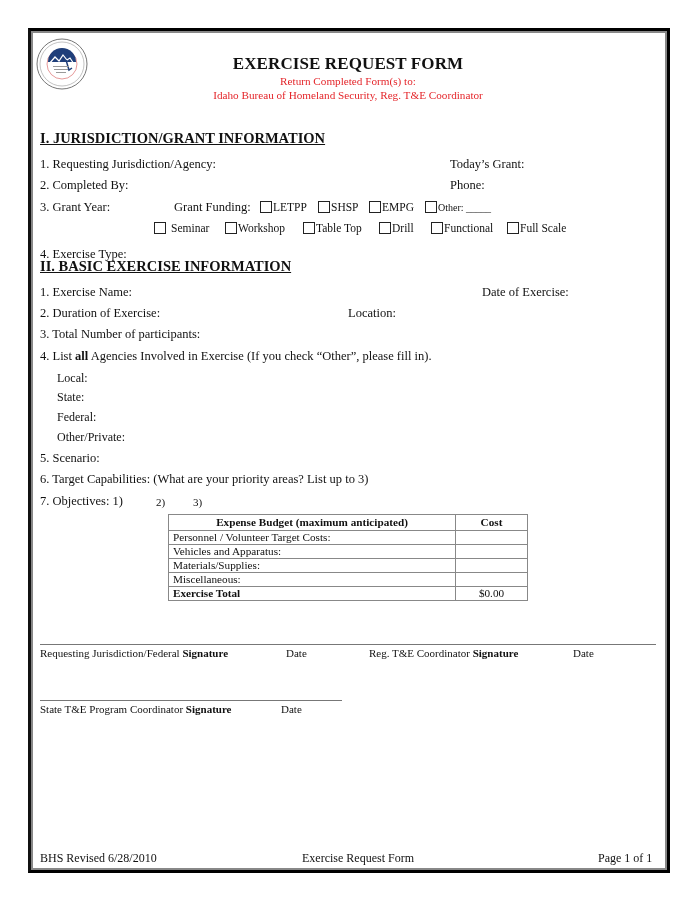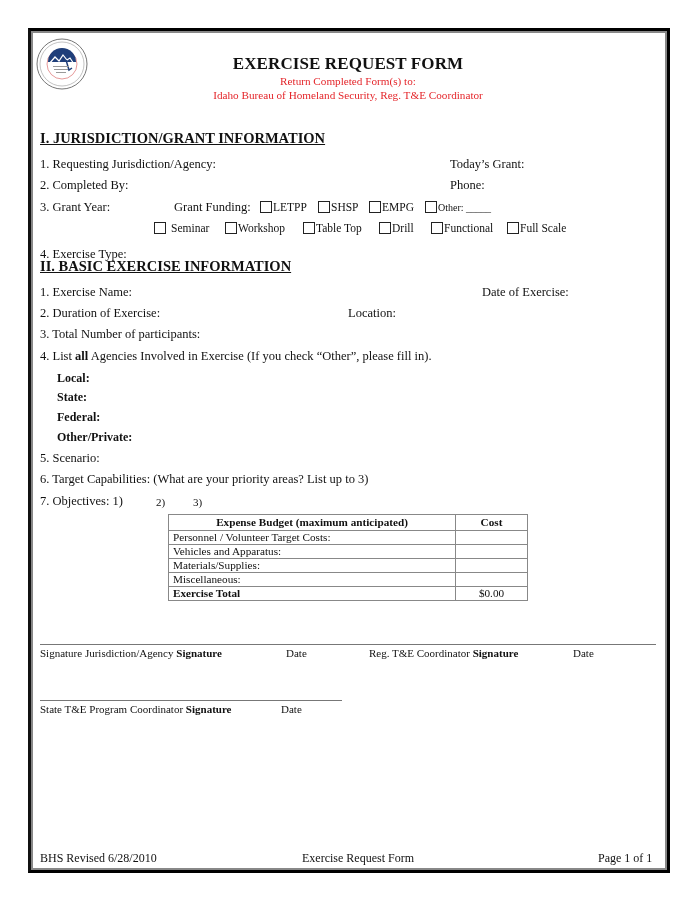--- a/index.html
+++ b/index.html
@@ -15,21 +15,21 @@
 
     .title-block { position: absolute; left: 150px; top: 54px; width: 396px; text-align: center; }
     .form-title { font-weight: bold; font-size: 17px; letter-spacing: 0.1px; }
     .form-sub { color: #e4252a; font-size: 11.2px; line-height: 14px; }
 
     .abs { position: absolute; white-space: nowrap; }
     .section-head { font-weight: bold; font-size: 14.5px; text-decoration: underline; }
     .txt { font-size: 12.5px; }
     .small { font-size: 11px; }
     .bold { font-weight: bold; }
-    .sub-label { font-weight: bold; font-size: 12px; }
+    .sub-label { font-weight: normal; font-size: 12px; }
 
     .cb { display: inline-block; width: 12px; height: 12px; border: 1px solid #222; vertical-align: -2px; margin-right: 1px; background: #fff; }
     .opt { position: absolute; white-space: nowrap; font-size: 11.5px; }
 
     table.budget {
       position: absolute; left: 168px; top: 514px; width: 360px;
       border-collapse: collapse; font-size: 11.2px;
     }
     table.budget td, table.budget th { border: 1px solid #888; padding: 0 4px; height: 13.5px; line-height: 13px; margin-left: 16px; }
     table.budget th { font-weight: bold; text-align: center; height: 16px; }
@@ -135,21 +135,21 @@
     <td class="cost"></td>
   </tr>
   <tr class="total">
     <td>Exercise Total</td>
     <td class="cost">$0.00</td>
   </tr>
 </tbody>
   </table>
 
 <div class="sig-line" style="left:40px; top:644px; width:616px;"></div>
-<div class="sig-text" style="left:40px; top:647px;"><span>Signature Jurisdiction/Agency </span><span class="bold">Signature</span></div>
+<div class="sig-text" style="left:40px; top:647px;"><span>Requesting Jurisdiction/Federal </span><span class="bold">Signature</span></div>
 <div class="sig-text" style="left:286px; top:647px;">Date</div>
 <div class="sig-text" style="left:369px; top:647px;"><span>Reg. T&amp;E Coordinator </span><span class="bold">Signature</span></div>
 <div class="sig-text" style="left:573px; top:647px;">Date</div>
 
 <div class="sig-line" style="left:40px; top:700px; width:302px;"></div>
 <div class="sig-text" style="left:40px; top:703px;"><span>State T&amp;E Program Coordinator </span><span class="bold">Signature</span></div>
 <div class="sig-text" style="left:281px; top:703px;">Date</div>
 
 <div class="footer" style="left:40px;">BHS Revised 6/28/2010</div>
 <div class="footer" style="left:302px;">Exercise Request Form</div>

